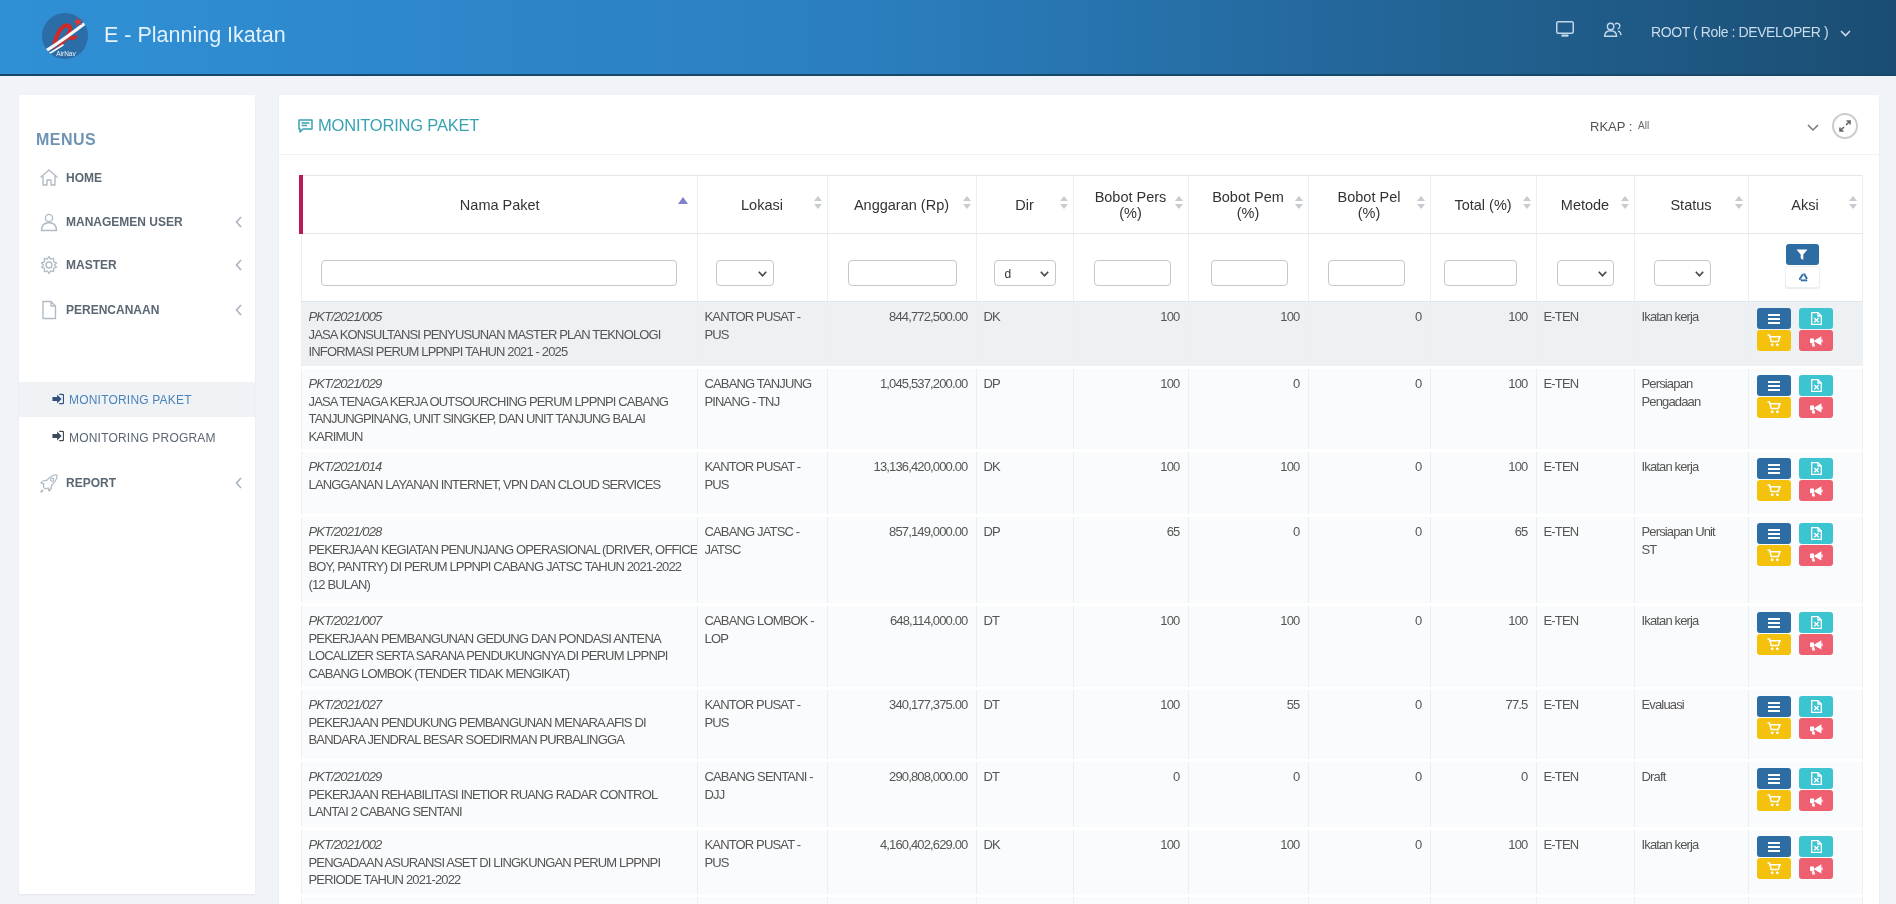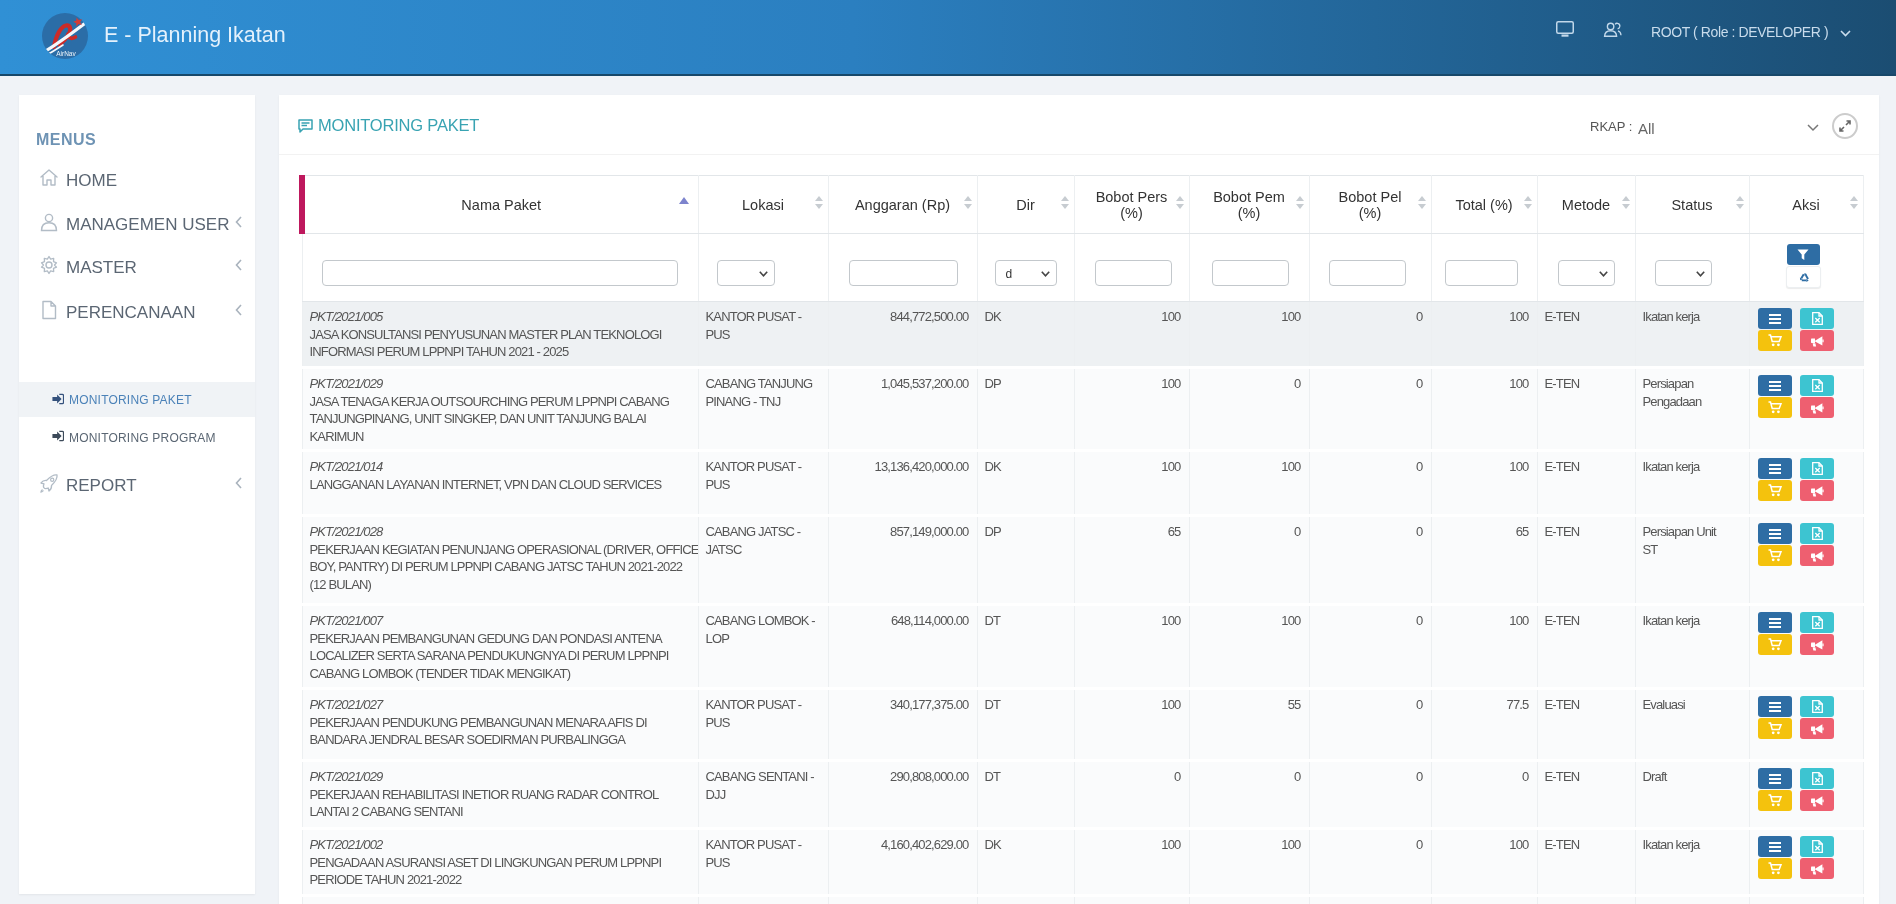--- a/index.html
+++ b/index.html
@@ -11,42 +11,42 @@
 .logo { position:absolute; left:41px; top:12px; width:48px; height:48px; }
 .brand { position:absolute; left:104px; top:23px; font-size:21.5px; color:#e4f1fc; }
 .top-ico { position:absolute; top:21px; color:#c2d8ea; }
 .top-user { position:absolute; left:1651px; top:24px; font-size:14px; letter-spacing:-0.4px; color:#c9dcec; }
 .sidebar { position:absolute; left:19px; top:95px; width:236px; height:799px;
   background:#fff; box-shadow:0 1px 2px rgba(0,0,0,0.06); }
 .menus-lbl { position:absolute; left:17px; top:36px; font-size:16px; font-weight:bold;
   color:#6e93b4; letter-spacing:0.5px; }
 .mitem { position:absolute; left:0; width:236px; height:44px; }
 .mitem .ico { position:absolute; left:19px; top:11px; width:22px; height:22px; }
-.mitem .txt { position:absolute; left:47px; top:15px; font-size:17px; color:#5b6673; letter-spacing:0; }
+.mitem .txt { position:absolute; left:47px; top:15px; font-size:12px; color:#5b6673; letter-spacing:0;font-weight:bold; }
 .mitem .chev { position:absolute; right:13px; top:16px; }
 .mactive { background:#edf1f5; }
 .mactive .txt { color:#4b82b8; }
 .sub1 { background:#f0f3f6; }
 .subitem .txt2 { position:absolute; left:50px; top:11px; font-size:12px; letter-spacing:0.2px; }
 .main { position:absolute; left:279px; top:95px; width:1600px; height:900px;
   background:#fff; box-shadow:0 1px 2px rgba(0,0,0,0.06); }
 .cardhead { position:absolute; left:0; top:0; width:1600px; height:60px;
   border-bottom:1px solid #f2f2f2; }
 .ctitle { position:absolute; left:19px; top:21px; font-size:16.5px; letter-spacing:-0.2px; color:#38a3b2; }
 .rkap { position:absolute; left:1311px; top:24px; font-size:13px; color:#555; }
-.rall { position:absolute; left:1359px; top:25px; font-size:15px; color:#666; }
+.rall { position:absolute; left:1359px; top:25px; font-size:10px; color:#666; }
 .rchev { position:absolute; left:1530px; top:20px; font-size:14px; color:#888; }
 .expbtn { position:absolute; left:1553px; top:18px; width:26px; height:26px;
   border:2px solid #ccc; border-radius:50%; background:#fff; }
 table.dt { position:absolute; left:20px; top:80px; width:1561px; border-collapse:collapse; table-layout:fixed; }
 table.dt th, table.dt td { font-weight:normal; }
 th.hc { border-top:1px solid #e2e6e9; border-bottom:1px solid #e2e6e9;
   border-right:1px solid #eceff1; font-size:14.5px; color:#333; text-align:center;
   vertical-align:middle; position:relative; background:#fff; }
-th.hc:first-child { border-left:6px solid #be185d;text-align:center; }
+th.hc:first-child { border-left:4px solid #be185d;text-align:center; }
 td.fc { border-bottom:1px solid #e2e6e9; border-right:1px solid #eceff1;
   vertical-align:middle; position:relative; background:#fff; }
 td.fc:first-child { border-left:1px solid #eceff1; }
 td.dc { border-right:1px solid #eceff1; border-bottom:3px solid #fff;
   font-size:13px; letter-spacing:-0.85px; color:#555; line-height:17.5px; padding:6px 8px 4px 7px;
   background:#fafbfc; overflow:hidden; white-space:nowrap; vertical-align:top; }
 td.dc:first-child { border-left:1px solid #eceff1; }
 tr.hl td.dc { background:#eef1f3;margin-top:44px; }
 .pkt { font-style:italic; }
 .num { text-align:right; }

